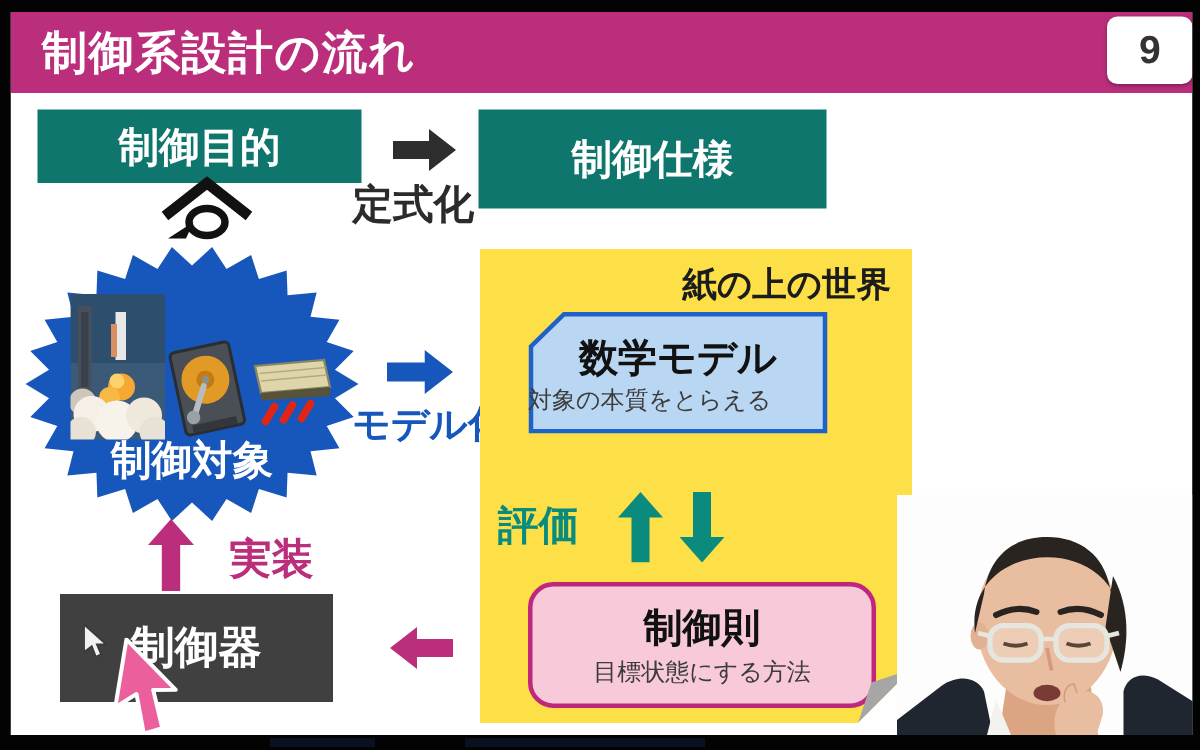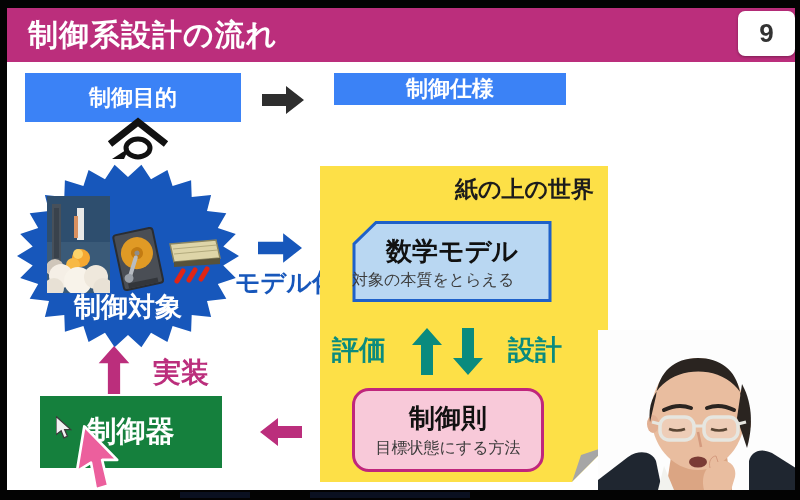--- a/index.html
+++ b/index.html
@@ -8,40 +8,40 @@
   .stage { position:absolute; left:0; top:0; width:800px; height:500px; background:#000; }
   .slide { position:absolute; left:7px; top:8px; width:788px; height:482px; background:#fff; overflow:hidden; }
   .abs { position:absolute; }
 
   .header-bar { left:0; top:0; width:788px; height:54px; background:#bb2e7c; }
   .header-title { left:21px; top:7px; color:#fff; font-size:30px; font-weight:bold; letter-spacing:1px; }
   .slide-badge { left:731px; top:3px; width:57px; height:45px; background:#fff; border-radius:7px;
     box-shadow:0 1px 3px rgba(0,0,0,.35); color:#333; font-size:26px; font-weight:bold;
     display:flex; align-items:center; justify-content:center; }
 
-  .gray-box { background:#3b82f6; color:#fff; font-weight:bold; font-size:22px;
+  .gray-box { background:#0f766e; color:#fff; font-weight:bold; font-size:27px;
     display:flex; align-items:center; justify-content:center; }
-  .magenta-box { background:#15803d; color:#fff; font-weight:bold; font-size:29px;
+  .magenta-box { background:#404040; color:#fff; font-weight:bold; font-size:29px;
     display:flex; align-items:center; justify-content:center; }
 
   .lbl { font-weight:bold; white-space:nowrap; }
   .lbl-dark { color:#2b2b2b; }
   .lbl-blue { color:#1757bb; }
   .lbl-magenta { color:#bb2e7c;margin-left:12px; }
   .lbl-teal { color:#0a8b7e; }
 
   .paper { left:313px; top:158px; width:288px; height:316px; background:#fde047;
     clip-path:polygon(0 0,100% 0,100% calc(100% - 36px),calc(100% - 36px) 100%,0 100%);
     filter:drop-shadow(0 0 1px #9a9a9a); }
   .paper-title { position:absolute; top:8px; right:14px; color:#1c1c1c; font-size:23px; font-weight:bold; }
-  .math-box-wrap { position:absolute; left:32px; top:55px; width:200px; height:81px; }
+  .math-box-wrap { position:absolute; left:32px; top:42px; width:200px; height:81px; }
   .math-title { position:absolute; left:0; top:13px; width:100%; text-align:center;
     color:#111; font-size:26px; font-weight:bold; }
   .math-sub { position:absolute; left:0; top:49px; width:100%; text-align:left; color:#3c3c3c; font-size:16px; }
-  .law-box { position:absolute; left:32px; top:222px; width:192px; height:84px; background:#f8c9d9;
+  .law-box { position:absolute; left:32px; top:222px; width:232px; height:84px; background:#f8c9d9;
     border:3px solid #c0267c; border-radius:17px;padding-left:36px; }
   .law-title { position:absolute; left:0; top:10px; width:100%; text-align:center;
     color:#111; font-size:26px; font-weight:bold; }
   .law-sub { position:absolute; left:0; top:47px; width:100%; text-align:center; color:#3c3c3c; font-size:16px; }
   .fold { position:absolute; right:0; bottom:0; width:36px; height:36px; }
 
   .starburst-label { left:11px; top:281px; width:220px; text-align:center;
     color:#fff; font-size:27px; font-weight:bold; }
 
   .bar-top { left:0; top:0; width:800px; height:8px; background:#030303; }
@@ -64,22 +64,23 @@
 
     <svg class="abs" style="left:95px; top:108px;" width="72" height="48" viewBox="0 0 72 48">
       <polyline points="8,28 36,6 64,28" fill="none" stroke="#111" stroke-width="7"></polyline>
       <ellipse cx="36" cy="32" rx="12" ry="9" fill="#fff" stroke="#111" stroke-width="5"></ellipse>
       <polygon points="10,43 27,32 22,43" fill="#111"></polygon>
     </svg>
 
     <svg class="abs" style="left:255px; top:78px;" width="42" height="28" viewBox="0 0 42 28">
       <polygon points="42,14 24,0 24,8 0,8 0,20 24,20 24,28" fill="#2e2e2e"></polygon>
     </svg>
-
-    <div class="abs gray-box" style="left:327px; top:65px; width:232px; height:32px;">制御仕様</div>
+    <div class="abs lbl lbl-dark" style="left:228px; top:110px; font-size:27px;">定式化</div>
+
+    <div class="abs gray-box" style="left:312px; top:65px; width:232px; height:66px;">制御仕様</div>
 
     <svg class="abs" style="left:9px; top:155px;" width="224" height="186" viewBox="0 0 224 186">
       <polygon id="starburst-poly" fill="#1757bb" points="223.0,93.0 207.3,102.5 219.8,115.0 201.8,121.0 210.3,135.8 191.0,137.9 195.1,154.0 175.7,152.1 175.1,168.7 156.6,163.0 151.4,179.0 135.0,169.7 125.4,184.3 112.0,172.0 98.6,184.3 89.0,169.7 72.6,179.0 67.4,163.0 48.9,168.7 48.3,152.1 28.9,154.0 33.0,137.9 13.7,135.8 22.2,121.0 4.2,115.0 16.7,102.5 1.0,93.0 16.7,83.5 4.2,71.0 22.2,65.0 13.7,50.2 33.0,48.1 28.9,32.0 48.3,33.9 48.9,17.3 67.4,23.0 72.6,7.0 89.0,16.3 98.6,1.7 112.0,14.0 125.4,1.7 135.0,16.3 151.4,7.0 156.6,23.0 175.1,17.3 175.7,33.9 195.1,32.0 191.0,48.1 210.3,50.2 201.8,65.0 219.8,71.0 207.3,83.5"></polygon>
     </svg>
 
     <svg class="abs" style="left:40px; top:188px;" width="63" height="97" viewBox="0 0 63 97">
       <rect x="0" y="0" width="63" height="97" fill="#3a5a78"></rect>
       <rect x="0" y="0" width="63" height="46" fill="#2e4e6e"></rect>
       <rect x="5" y="8" width="9" height="58" fill="#47505a"></rect>
       <rect x="7" y="12" width="5" height="50" fill="#39424c"></rect>
@@ -136,21 +137,20 @@
         <div class="math-sub">対象の本質をとらえる</div>
       </div>
 
       <div class="abs lbl lbl-teal" style="left:12px; top:166px; font-size:27px;">評価</div>
       <svg class="abs" style="left:92px; top:162px;" width="30" height="47" viewBox="0 0 30 47">
         <polygon points="15,0 30,17 21,17 21,47 9,47 9,17 0,17" fill="#0a8b7e"></polygon>
       </svg>
       <svg class="abs" style="left:133px; top:162px;" width="30" height="47" viewBox="0 0 30 47">
         <polygon points="15,47 0,30 9,30 9,0 21,0 21,30 30,30" fill="#0a8b7e"></polygon>
       </svg>
-      <div class="abs lbl lbl-teal" style="left:188px; top:166px; font-size:27px;">設計</div>
 
       <div class="law-box">
         <div class="law-title">制御則</div>
         <div class="law-sub">目標状態にする方法</div>
       </div>
 
       <svg class="fold" width="36" height="36" viewBox="0 0 36 36">
         <polygon points="0,36 36,0 9,9" fill="#a6a6a6"></polygon>
       </svg>
     </div>

